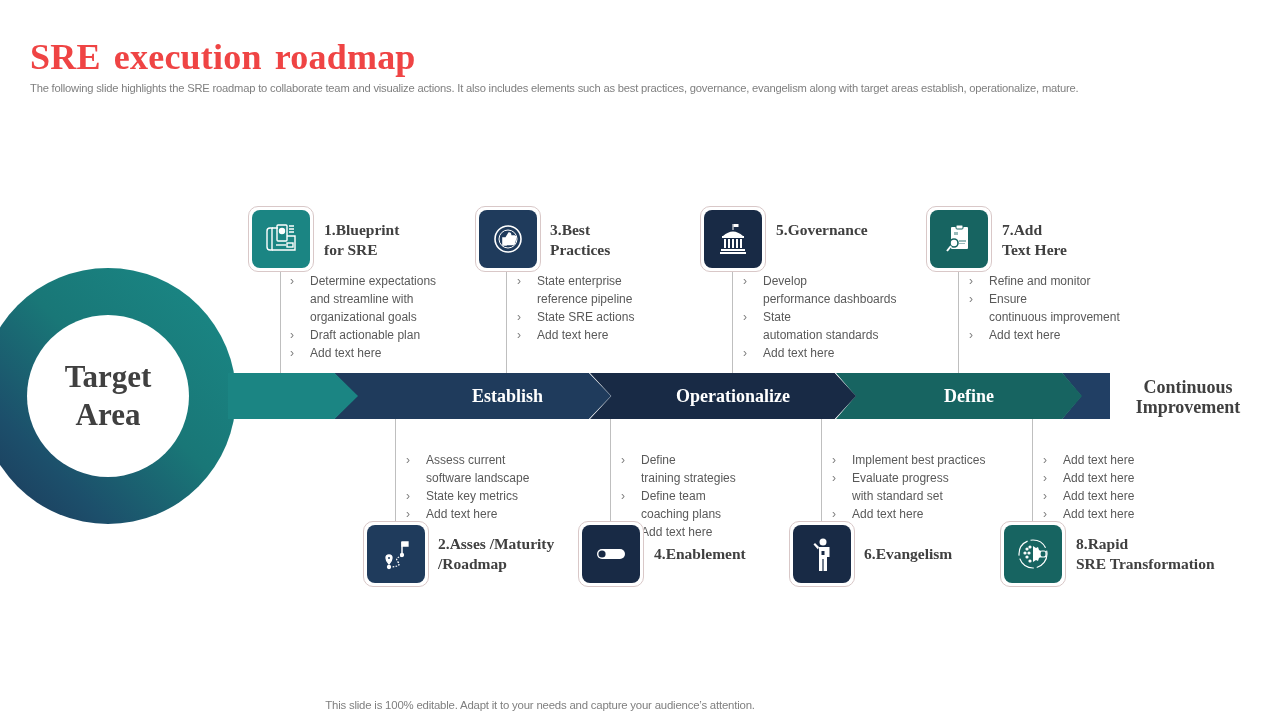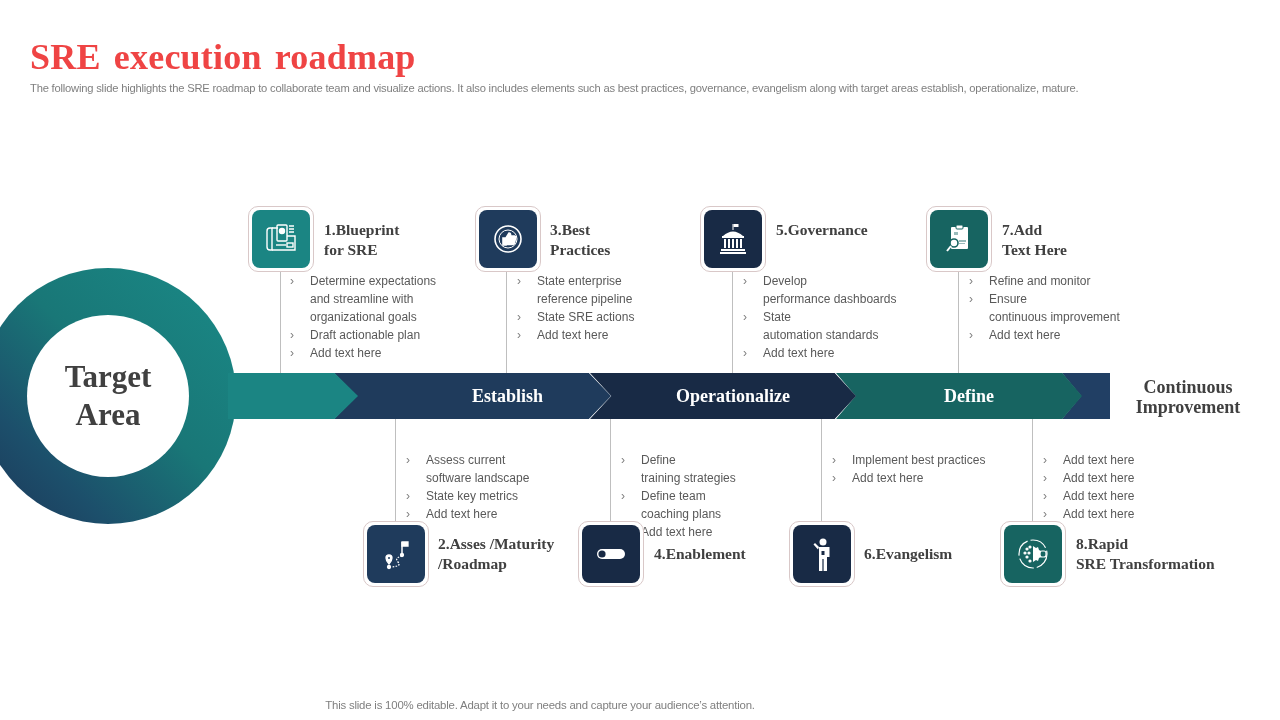--- a/index.html
+++ b/index.html
@@ -266,20 +266,24 @@
     </svg>
   </div>
 </div>
 <div class="step-title" style="left:654px; top:544px;">4.Enablement</div>
 
 <ul class="bullets" style="left:832px; top:451px;">
   <li>
       <span>Implement best practices</span>
     </li>
   <li>
+      <span>Evaluate progress
+with standard set</span>
+    </li>
+  <li>
       <span>Add text here</span>
     </li>
 </ul>
 <div class="icon-box" style="left:789px; top:521px;">
   <div class="icon-inner" style="background:#182a45;">
     <svg viewBox="0 0 40 40" fill="#ffffff">
       <circle cx="21" cy="8" r="3.5"></circle>
       <path d="M17 13 h8 v12 h-8z"></path>
       <rect x="17" y="25" width="3.4" height="12"></rect>
         <rect x="21.6" y="25" width="3.4" height="12"></rect>

